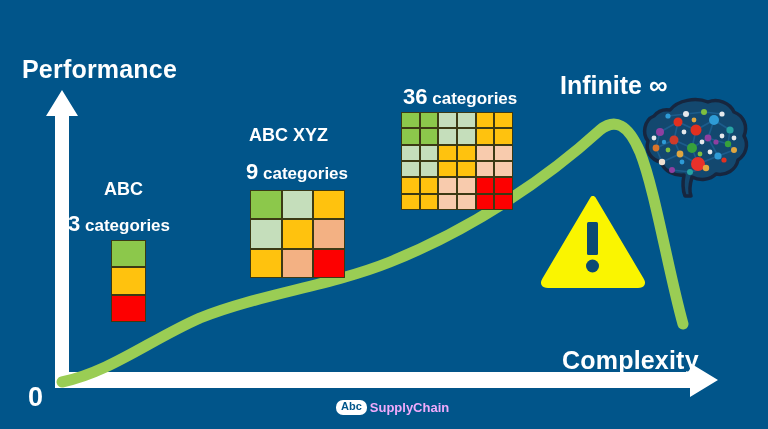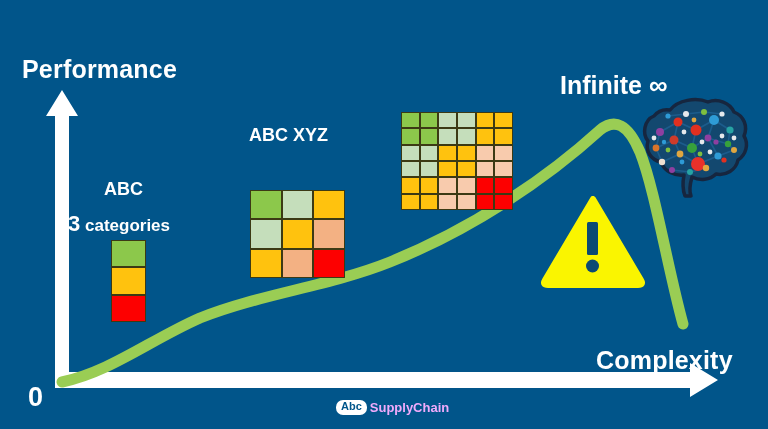--- a/index.html
+++ b/index.html
@@ -19,21 +19,21 @@
   }
   .lbl {
     position: absolute;
     color: #ffffff;
     font-weight: bold;
     white-space: nowrap;
     line-height: 1;
   }
   
   #perf-label  { left: 22px;  top: 57px;  font-size: 25px; letter-spacing: .2px; }
-  #cx-label    { left: 596px; top: 348px; font-size: 25px; letter-spacing: .2px; }
+  #cx-label    { left: 562px; top: 348px; font-size: 25px; letter-spacing: .2px; }
   #zero-label  { left: 28px;  top: 384px; font-size: 27px; }
   
   #axes { position: absolute; left: 0; top: 0; width: 768px; height: 429px; }
   
   .grp-title { font-size: 18px; }
   .grp-sub   { font-size: 17px; font-weight: bold; }
   .grp-sub .num { font-size: 22px; font-weight: bold; }
   #abc-title   { left: 104px; top: 180px; }
   #abc-sub     { left: 68px;  top: 213px; }
   #xyz-title   { left: 249px; top: 126px; }
@@ -112,32 +112,40 @@
     <span class="num">3</span>
     <span>categories</span>
   </div>
   <div class="matrix" id="abc-matrix">
       <div class="cell" style="background: rgb(140, 200, 75);"></div>
       <div class="cell" style="background: rgb(255, 194, 14);"></div>
       <div class="cell" style="background: rgb(253, 0, 0);"></div>
     </div>
 
   <div class="lbl grp-title" id="xyz-title">ABC XYZ</div>
+  <div class="lbl grp-sub" id="xyz-sub">
+    <span class="num">9</span>
+    <span>categories</span>
+  </div>
   <div class="matrix" id="xyz-matrix">
       <div class="cell" style="background: rgb(140, 200, 75);"></div>
       <div class="cell" style="background: rgb(197, 222, 187);"></div>
       <div class="cell" style="background: rgb(255, 194, 14);"></div>
       <div class="cell" style="background: rgb(197, 222, 187);"></div>
       <div class="cell" style="background: rgb(255, 194, 14);"></div>
       <div class="cell" style="background: rgb(243, 177, 131);"></div>
       <div class="cell" style="background: rgb(255, 194, 14);"></div>
       <div class="cell" style="background: rgb(243, 177, 131);"></div>
       <div class="cell" style="background: rgb(253, 0, 0);"></div>
     </div>
 
+  <div class="lbl grp-sub" id="c36-sub">
+    <span class="num">36</span>
+    <span>categories</span>
+  </div>
   <div class="matrix" id="c36-matrix">
       <div class="cell" style="background: rgb(140, 200, 75);"></div>
       <div class="cell" style="background: rgb(140, 200, 75);"></div>
       <div class="cell" style="background: rgb(197, 222, 187);"></div>
       <div class="cell" style="background: rgb(197, 222, 187);"></div>
       <div class="cell" style="background: rgb(255, 194, 14);"></div>
       <div class="cell" style="background: rgb(255, 194, 14);"></div>
       <div class="cell" style="background: rgb(140, 200, 75);"></div>
       <div class="cell" style="background: rgb(140, 200, 75);"></div>
       <div class="cell" style="background: rgb(197, 222, 187);"></div>

